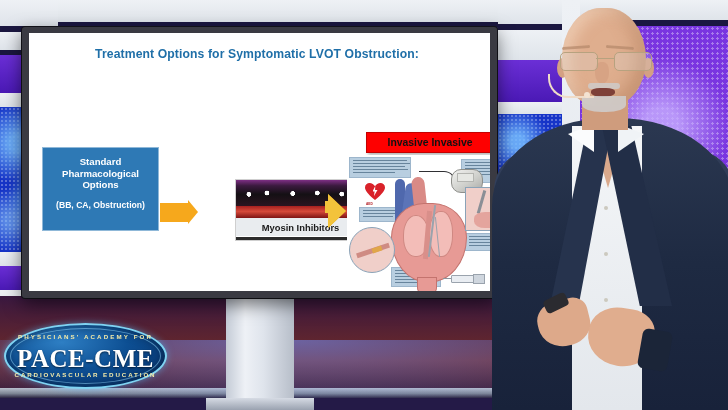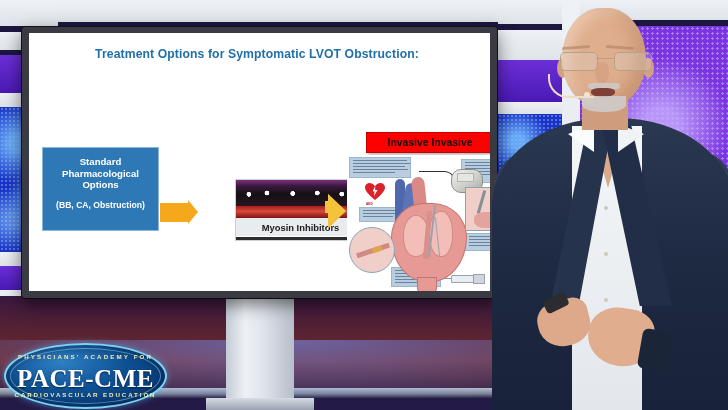--- a/index.html
+++ b/index.html
@@ -136,21 +136,21 @@
     border-top:1.6px solid #2f2f33;border-right:1.6px solid #2f2f33;border-radius:0 12px 0 0;}
 
   .inset{position:absolute;background:#f0cfc9;border:1px solid #8aa3b8;overflow:hidden;}
   .inset-round{border-radius:50%;}
   .syringe{position:absolute;left:96px;top:118px;width:40px;height:10px;}
   .syringe .barrel{position:absolute;left:8px;top:2px;width:24px;height:6px;background:#e9edf2;border:1px solid #9aa3ad;border-radius:1px;}
   .syringe .plung{position:absolute;left:30px;top:1px;width:10px;height:8px;background:#cfd6de;border:1px solid #9aa3ad;}
   .syringe .needle{position:absolute;left:0;top:4.6px;width:10px;height:1.4px;background:#8d949c;}
 
   
-  #pace{position:absolute;left:4px;top:343px;width:163px;height:66px;}
+  #pace{position:absolute;left:4px;top:323px;width:163px;height:66px;}
   #pace .oval{position:absolute;inset:0;border-radius:50%;
     background:radial-gradient(ellipse at 35% 28%, #2e7fc4 0%, #0d4f93 45%, #062c63 100%);
     border:2px solid #7fd3f2;box-shadow:0 0 7px rgba(80,190,255,.55), inset 0 0 12px rgba(0,0,0,.45);}
   #pace .inner{position:absolute;left:6px;top:5px;right:6px;bottom:5px;border-radius:50%;
     border:1px solid rgba(150,220,255,.5);}
   #pace .main{position:absolute;left:0;right:0;top:22px;text-align:center;
     font-family:"Liberation Serif",serif;font-weight:bold;font-size:25px;color:#fff;
     letter-spacing:.5px;text-shadow:0 1px 2px rgba(0,0,0,.6);}
   #pace .arcT,#pace .arcB{position:absolute;left:0;right:0;text-align:center;
     font-size:6.2px;font-weight:bold;color:#f3e9a8;letter-spacing:2.1px;}

